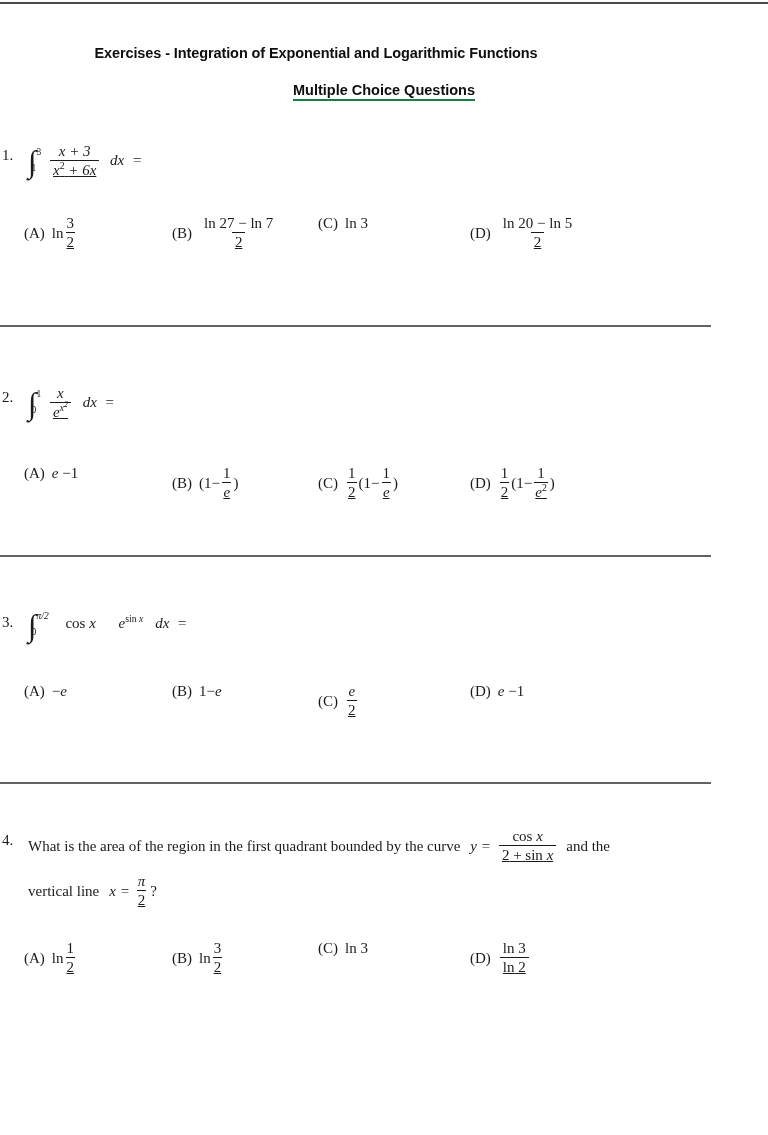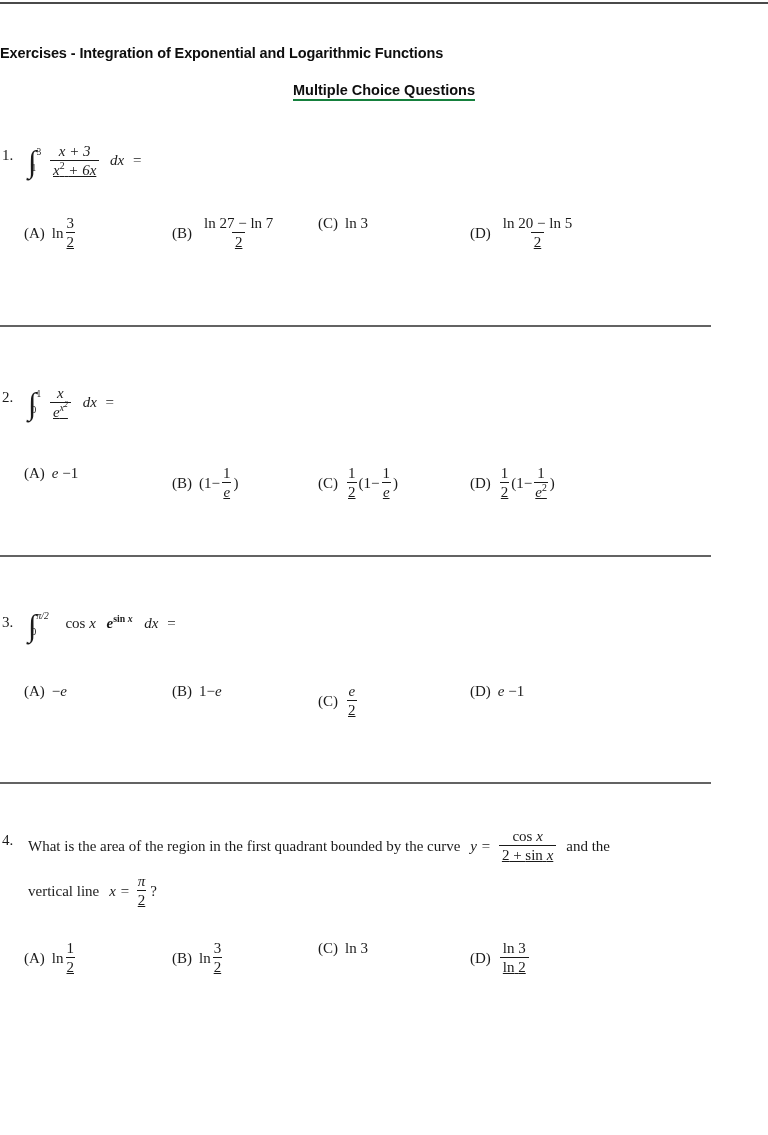--- a/index.html
+++ b/index.html
@@ -25,21 +25,21 @@
     height: 2px;
     background: #4a4a4a;
   }
 
   
   .doc-title {
     position: absolute;
     top: 45px;
     left: 0;
     width: 632px;
-    text-align: left;
+    text-align: center;
     font-family: "Liberation Sans", sans-serif;
     font-size: 14.5px;
     font-weight: 600;
     letter-spacing: -0.1px;
     color: #0e0e0e;
   }
   .doc-subtitle {
     position: absolute;
     top: 82px;
     left: 0;
@@ -339,21 +339,21 @@
       <span class="integral">
         <span class="int-sign">∫</span>
         <span class="int-lims">
           <span class="up math" style="font-style:italic;">π/2</span>
           <span class="low">0</span>
         </span>
       </span>
       <span class="mathup" style="margin-left:10px;">
         <span>cos</span>&nbsp;<span class="math">x</span>
       </span>
-      <span class="math" style="margin-left:7px;font-weight:bold;">
+      <span class="math" style="margin-left:19px;">
         <span>e</span><sup class="sp mathup"><span>sin</span>&nbsp;<span class="math">x</span></sup>
       </span>
       <span class="math" style="margin-left:8px;">dx</span>
       <span class="mathup" style="margin-left:5px;">=</span>
     </div>
   </div>
 </div>
 
 <div class="choices" style="top:683px;">
   <div class="choice c-a">

